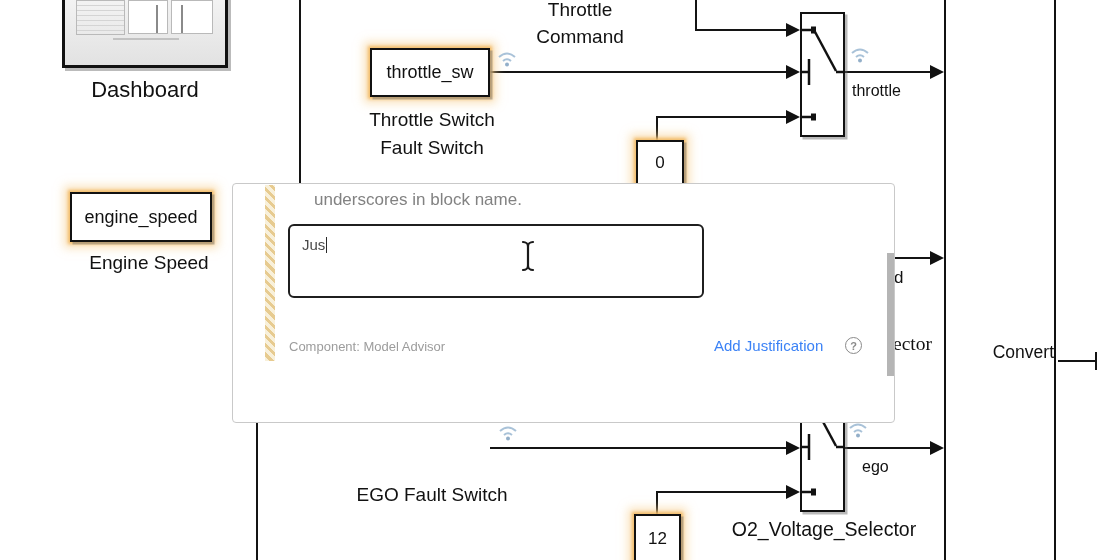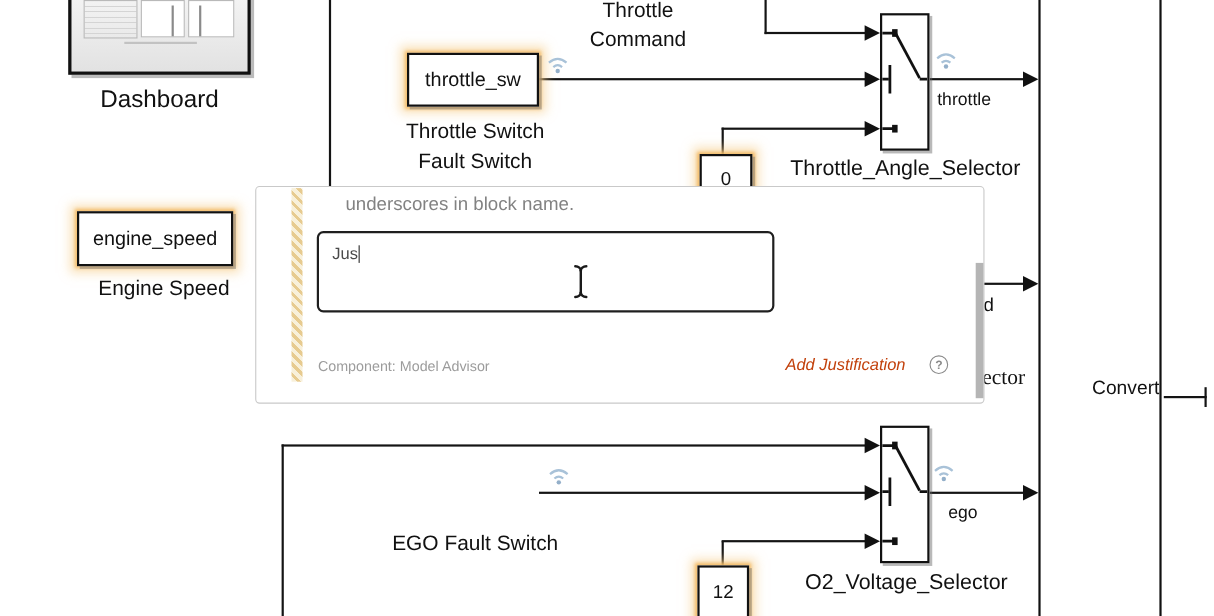--- a/index.html
+++ b/index.html
@@ -30,33 +30,33 @@
              box-shadow:3px 3px 0 0 rgba(120,120,120,.5);}
   .dpanel{position:absolute;background:#fff;border:1px solid #b9b9b9;box-sizing:border-box;}
   .dspike{position:absolute;width:1.5px;background:#8a8a8a;}
   .dline{position:absolute;height:1.5px;background:#c2c2c2;}
   .drows{background:repeating-linear-gradient(180deg,transparent 0 4px,#d4d4d4 4px 5px);}
   
   #convert{position:absolute;left:944px;top:-10px;width:112px;height:580px;z-index:1;
            border-left:2px solid #111;border-right:2px solid #111;box-sizing:border-box;}
   #convert .label{left:0;right:0;top:352px;font-size:17.5px;text-align:right;}
   
-  .dialog{position:absolute;left:232px;top:169px;width:663px;height:198px;background:#fff;
+  .dialog{position:absolute;left:232px;top:183px;width:663px;height:240px;background:#fff;
           border:1px solid #c9c9c9;border-radius:4px;box-sizing:border-box;z-index:10;}
   .hatch{position:absolute;left:32px;top:1px;width:10px;height:176px;
          background:repeating-linear-gradient(45deg,#f8f0da 0 3.5px,#e7cb90 3.5px 6.5px);}
   .dlg-msg{position:absolute;left:81px;top:6px;font-size:17px;color:#828282;white-space:nowrap;}
   .dlg-input{position:absolute;left:55px;top:40px;width:416px;height:74px;background:#fff;
              border:2px solid #1f1f1f;border-radius:6px;box-sizing:border-box;
              padding:10px 12px;font-size:15px;color:#4a4a4a;}
   .caret{display:inline-block;width:0;height:16px;border-left:1.5px solid #2a2a2a;
          margin-left:1px;vertical-align:text-bottom;}
   .dlg-comp{position:absolute;left:56px;top:155px;font-size:13px;color:#9c9c9c;white-space:nowrap;}
-  .dlg-link{position:absolute;left:481px;top:153px;font-size:15px;color:#c2410c;
-            white-space:nowrap;cursor:pointer;font-style:italic;}
+  .dlg-link{position:absolute;left:481px;top:153px;font-size:15px;color:#3b82f6;
+            white-space:nowrap;cursor:pointer;}
   .dlg-help{position:absolute;left:612px;top:153px;width:17px;height:17px;border:1.5px solid #8a8a8a;
             border-radius:50%;box-sizing:border-box;color:#8a8a8a;font-size:11px;font-weight:bold;
             display:flex;align-items:center;justify-content:center;}
   .dlg-scroll{position:absolute;left:654px;top:69px;width:7px;height:123px;background:#b5b5b5;}
   .badge{position:absolute;z-index:3;}
   #ibeam{z-index:20;}
 </style>
 </head>
 <body>
 
@@ -167,21 +167,20 @@
     </svg>
   </div>
   <span class="badge" style="left:849px;top:45px;">
     <svg width="22" height="20" viewBox="0 0 22 20">
         <path d="M3 8 Q11 1 19 8" fill="none" stroke="#a9c2d8" stroke-width="2"></path>
         <path d="M7 12 Q11 8.5 15 12" fill="none" stroke="#a9c2d8" stroke-width="2"></path>
         <circle cx="11" cy="15.5" r="2" fill="#93afc9"></circle>
       </svg>
   </span>
   <div class="label sig" style="left:852px;top:82px;text-align:left;">throttle</div>
-  <div class="label selname" style="left:703px;top:142px;width:240px;">Throttle_Angle_Selector</div>
 
   <div class="block" style="left:800px;top:387px;width:45px;height:125px;">
     <svg width="41" height="121" viewBox="0 0 41 121" style="position:absolute;left:0;top:0;">
       <line x1="0" y1="16" x2="10" y2="16" stroke="#111" stroke-width="2.5"></line>
       <rect x="9" y="12.5" width="5" height="7" fill="#111"></rect>
       <line x1="12" y1="16" x2="34" y2="57" stroke="#111" stroke-width="2.5"></line>
       <line x1="34" y1="58" x2="41" y2="58" stroke="#111" stroke-width="2.5"></line>
       <line x1="0" y1="58" x2="6" y2="58" stroke="#111" stroke-width="2.5"></line>
       <line x1="7" y1="45" x2="7" y2="71" stroke="#111" stroke-width="2.5"></line>
       <line x1="0" y1="103" x2="10" y2="103" stroke="#111" stroke-width="2.5"></line>

